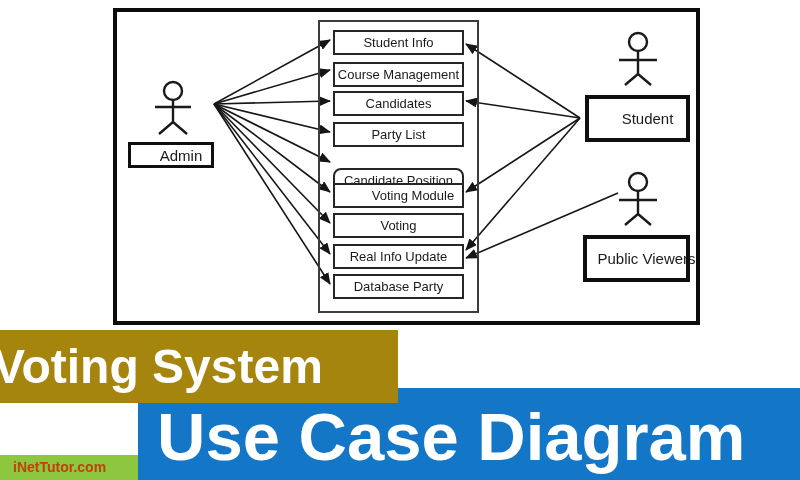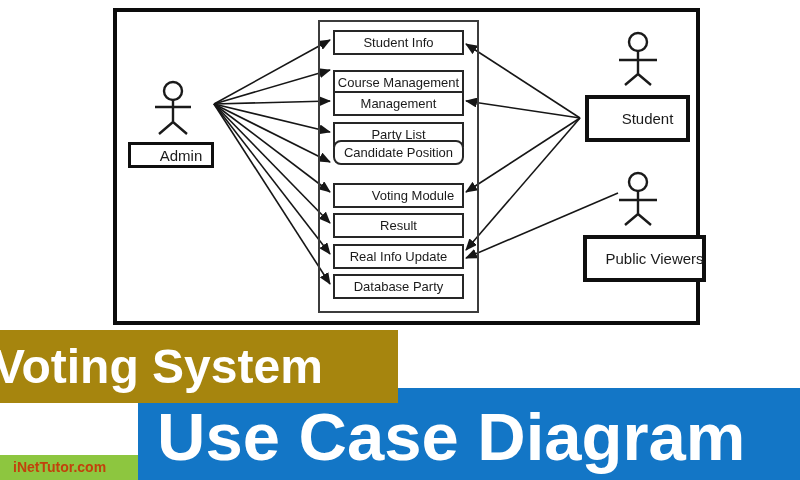--- a/index.html
+++ b/index.html
@@ -22,21 +22,21 @@
     border:2px solid #262626;background:#ffffff;
     display:flex;align-items:center;justify-content:center;
     font-size:13px;font-weight:400;white-space:nowrap;
   }
   .actor-box{
     position:absolute;box-sizing:border-box;background:#ffffff;
     display:flex;align-items:center;justify-content:center;white-space:nowrap;padding-left:20px;
   }
   .actor-box.admin{left:128px;top:142px;width:86px;height:26px;border:3px solid #0f0f0f;font-size:15px;}
   .actor-box.student{left:585px;top:95px;width:105px;height:47px;border:4px solid #0f0f0f;font-size:15px;}
-  .actor-box.public{left:583px;top:235px;width:123px;height:47px;border:4px solid #0f0f0f;font-size:15px;}
+  .actor-box.public{left:583px;top:235px;width:107px;height:47px;border:4px solid #0f0f0f;font-size:15px;}
   
   .banner-blue{
     position:absolute;left:138px;top:388px;width:662px;height:92px;background:#1376C6;
   }
   .banner-gold{
     position:absolute;left:0;top:330px;width:398px;height:73px;background:#A6850E;
   }
   .band-green{
     position:absolute;left:0;top:455px;width:138px;height:25px;background:#8DC63F;
   }
@@ -103,26 +103,26 @@
       <line x1="580" y1="118" x2="466" y2="250" marker-end="url(#ah)"></line>
     </g>
 
     <g stroke="#161616" stroke-width="1.6">
       <line x1="618" y1="193" x2="466" y2="258" marker-end="url(#ah)"></line>
     </g>
   </svg>
 
   <div class="uc-container">
       <div class="uc-box" style="top: 8px;">Student Info</div>
-      <div class="uc-box" style="top: 48px; text-align: center;">Course Management</div>
-      <div class="uc-box" style="top: 69px;">Management</div>
+      <div class="uc-box" style="top: 40px; text-align: center;">Course Management</div>
+      <div class="uc-box" style="top: 69px;">Candidates</div>
       <div class="uc-box" style="top: 100px;">Party List</div>
-      <div class="uc-box" style="top: 118px; border-radius: 8px;">Candidate Position</div>
+      <div class="uc-box" style="top: 146px; border-radius: 8px;">Candidate Position</div>
       <div class="uc-box" style="top: 161px; padding-left: 29px;">Voting Module</div>
-      <div class="uc-box" style="top: 191px;">Result</div>
+      <div class="uc-box" style="top: 191px;">Voting</div>
       <div class="uc-box" style="top: 222px;">Real Info Update</div>
       <div class="uc-box" style="top: 252px;">Database Party</div>
     </div>
 
   <div class="actor-box admin">Admin</div>
   <div class="actor-box student">Student</div>
   <div class="actor-box public">Public Viewers</div>
 
   <div class="banner-blue" style="background: rgb(19, 118, 198);"></div>
   <div class="banner-gold" style="background: rgb(166, 133, 14);"></div>

